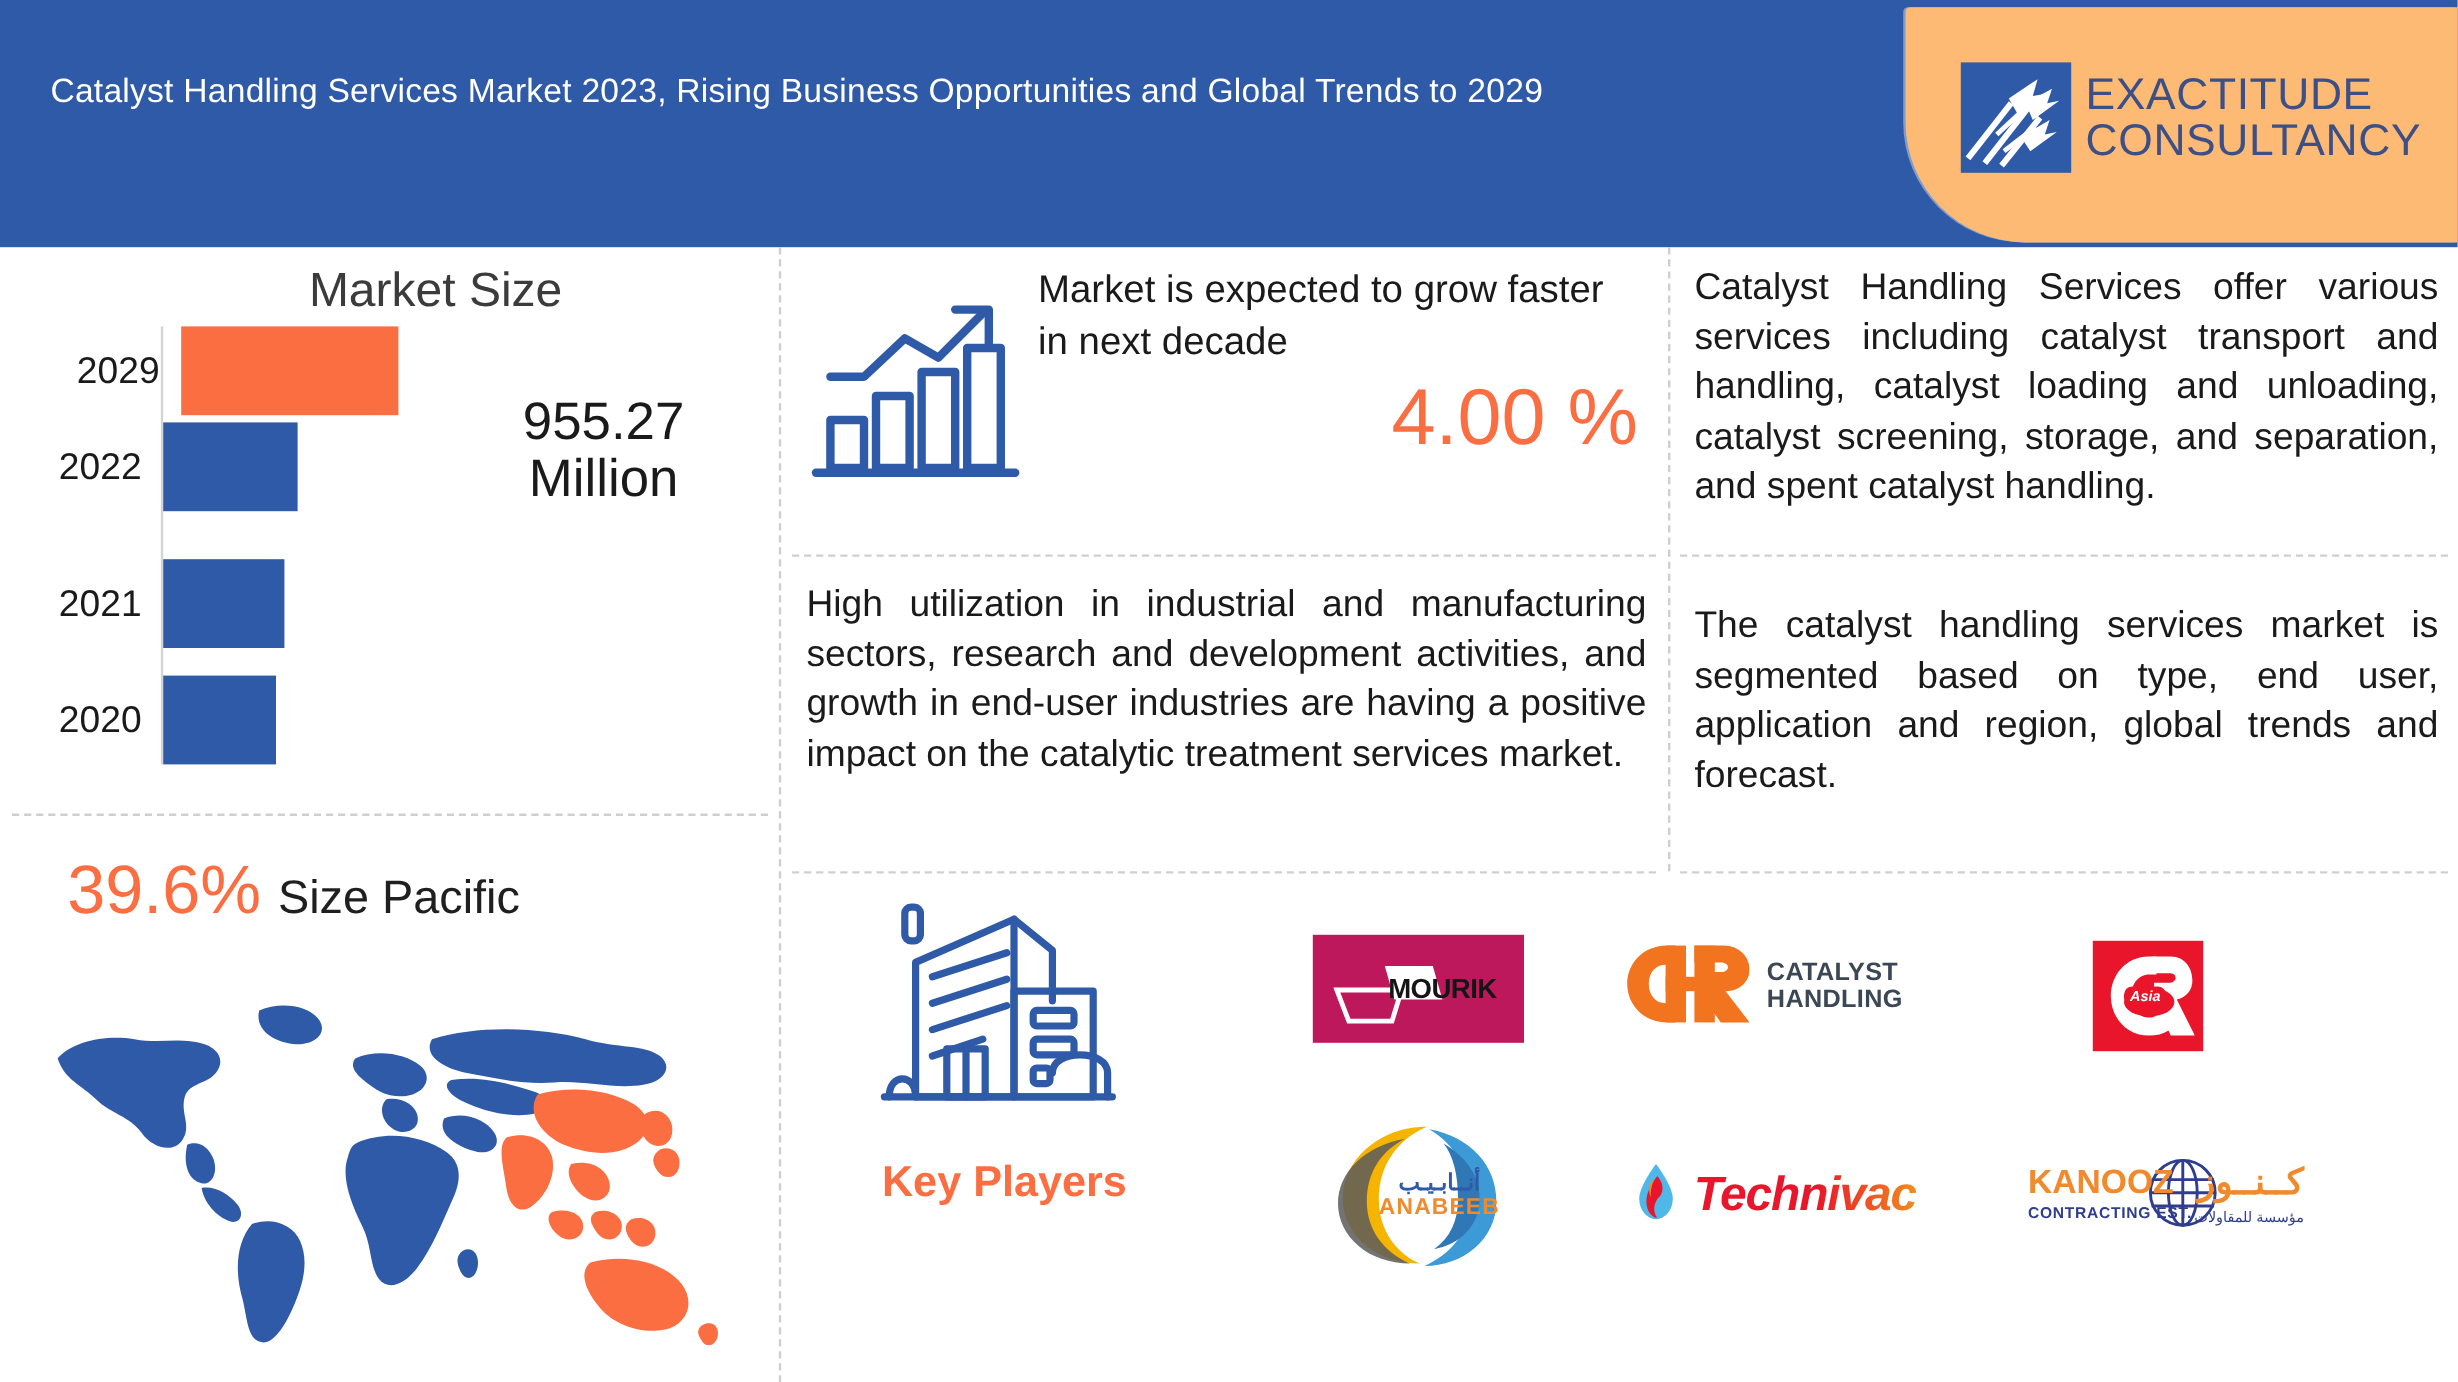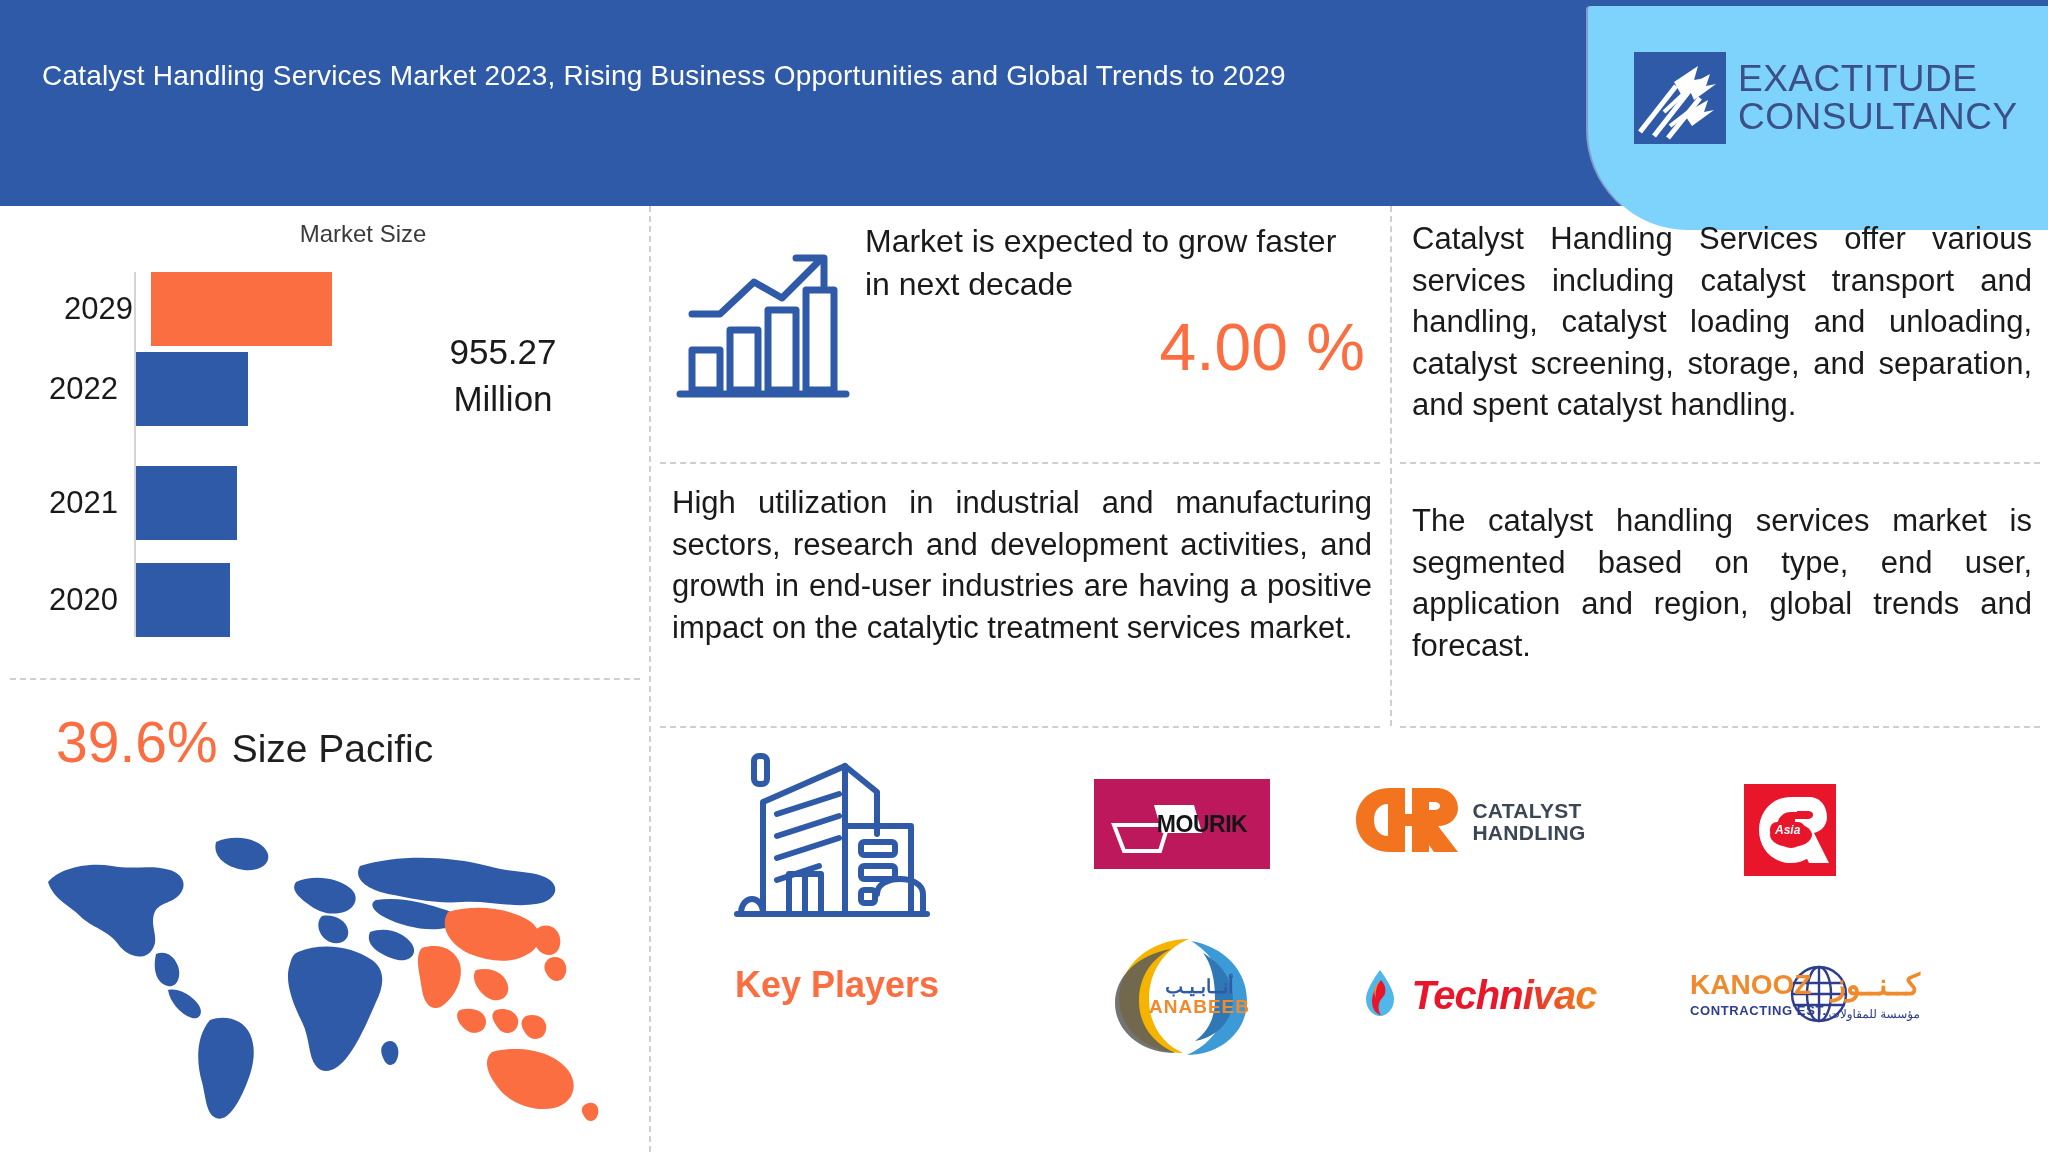--- a/index.html
+++ b/index.html
@@ -24,22 +24,22 @@
     width: 1300px;
     color: #ffffff;
     font-size: 28px;
     line-height: 48px;
     font-weight: 400;
     letter-spacing: 0.2px;
   }
   .logo-card {
     position: absolute;
     right: 0px; top: 6px;
-    width: 460px; height: 224px;
-    background: #7dd3fc;
+    width: 460px; height: 196px;
+    background: #fdba74;
     border-bottom-left-radius: 100px;
     border-top-left-radius: 4px;
     box-shadow: -2px 0 0 0 rgba(255,255,255,0.4);
   }
   .logo-card-inner {
     position: absolute;
     left: 46px; top: 46px;
     display: flex;
     align-items: center;
     gap: 12px;
@@ -72,21 +72,21 @@
     height: 0;
     border-top: 2px dashed #cfcfcf;
   }
 
   
   .chart-panel { position: absolute; left: 0; top: 206px; width: 648px; height: 470px; }
   .chart-title {
     position: absolute;
     left: 0; top: 14px; width: 648px;
     text-align: center;
-    font-size: 24px;
+    font-size: 40px;
     color: #3b3b3b;
     padding-left: 78px;
   }
   .chart-area { position: absolute; left: 136px; top: 66px; width: 420px; height: 365px; }
   .axis-line {
     position: absolute; left: -2px; top: 0; width: 2px; height: 365px;
     background: #d4d4d4;
   }
   .bar-row { position: absolute; left: 0; width: 420px; height: 74px; }
   .bar { height: 74px; }
@@ -98,21 +98,21 @@
     transform: translateY(-50%);
     font-size: 31px;
     color: #1a1a1a;
     white-space: nowrap;
   }
   .bigvalue {
     position: absolute;
     left: 388px; top: 122px;
     width: 230px;
     text-align: center;
-    font-size: 35px;
+    font-size: 44px;
     line-height: 47px;
     color: #1a1a1a;
   }
 
   
   .region-panel { position: absolute; left: 0; top: 686px; width: 648px; height: 466px; }
   .region-line {
     position: absolute; left: 56px; top: 28px;
     display: flex; align-items: baseline; gap: 14px;
   }

